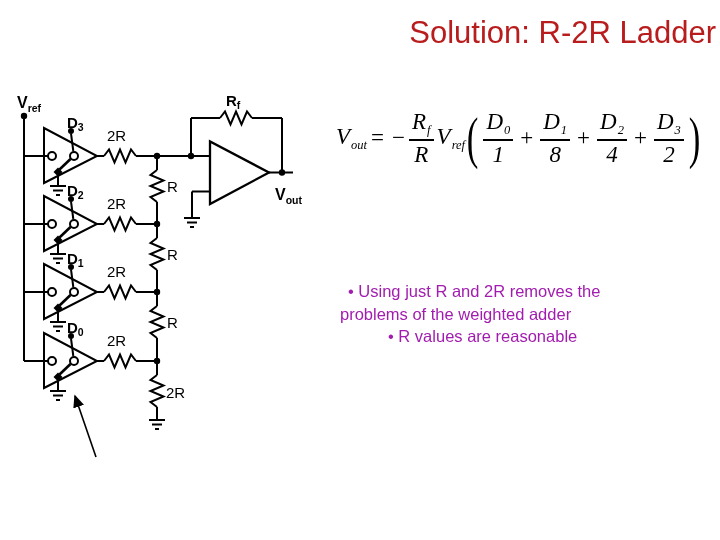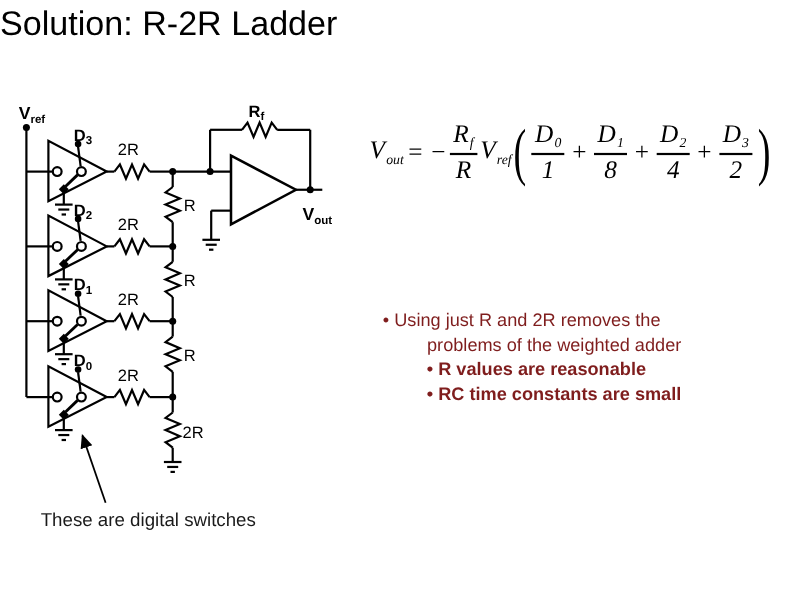--- a/index.html
+++ b/index.html
@@ -1,35 +1,35 @@
 <!DOCTYPE html>
 <html><head>
 <meta charset="utf-8">
 <style>
   html,body{margin:0;padding:0;background:#fff;}
   .slide{position:relative;width:720px;height:540px;background:#ffffff;overflow:hidden;
          font-family:"Liberation Sans",sans-serif;color:#000;}
-  .title{position:absolute;top:4px;left:0;width:716px;text-align:left;
-         font-size:31px;color:#000000;}
+  .title{position:absolute;top:15px;left:0;width:716px;text-align:right;
+         font-size:31px;color:#b91c1c;}
   
   .formula{position:absolute;left:336px;top:101px;height:74px;display:flex;align-items:center;
            font-family:"Liberation Serif",serif;font-style:italic;font-size:23px;white-space:nowrap;}
   .fv{display:inline-block;}
   .fs{font-size:12.5px;vertical-align:-5px;margin-left:1px;}
   .fo{font-style:normal;margin:0 4px;}
   .frac{display:inline-flex;flex-direction:column;align-items:center;margin:0 3px;line-height:1.1;}
   .frac .num{padding:0 3px 1px;border-bottom:2px solid #000;}
   .frac .den{padding-top:1px;}
   .paren{font-style:normal;font-size:58px;line-height:0.9;transform:scaleX(0.6);margin:0 -2px;}
   
   .bullets{position:absolute;left:340px;top:280px;font-size:16.5px;line-height:22.5px;
-           white-space:nowrap;color:#7f1d1d;}
+           white-space:nowrap;color:#a21caf;}
   .bl-main{padding-left:8px;}
-  .bl-wrap{padding-left:0;text-align:right;}
-  .bl-sub{padding-left:48px;font-weight:bold;}
+  .bl-wrap{padding-left:0;}
+  .bl-sub{padding-left:48px;}
   
   .caption{position:absolute;left:37px;top:463px;font-size:17px;color:#1a1a1a;}
   
   .circuit{position:absolute;left:0;top:0;}
   .circuit text{fill:#000;stroke:none;font-family:"Liberation Sans",sans-serif;}
   .cl{font-size:15px;}
   .clb{font-size:15px;font-weight:bold;}
   .clb16{font-size:16px;font-weight:bold;}
 </style>
 </head>
@@ -190,18 +190,16 @@
       <span class="num"><span>D</span><span class="fs">3</span></span>
       <span class="den">2</span>
     </span>
     <span class="paren">)</span>
   </div>
 
   <div class="bullets">
     <div class="bl-main">• Using just  R and 2R removes the</div>
     <div class="bl-wrap">problems of the weighted adder</div>
     <div class="bl-sub">• R values are reasonable</div>
-    <div class="bl-sub">• RC time constants are small</div>
   </div>
 
-  <div class="caption">These are digital switches</div>
 
 </div>
 
 </body></html>

